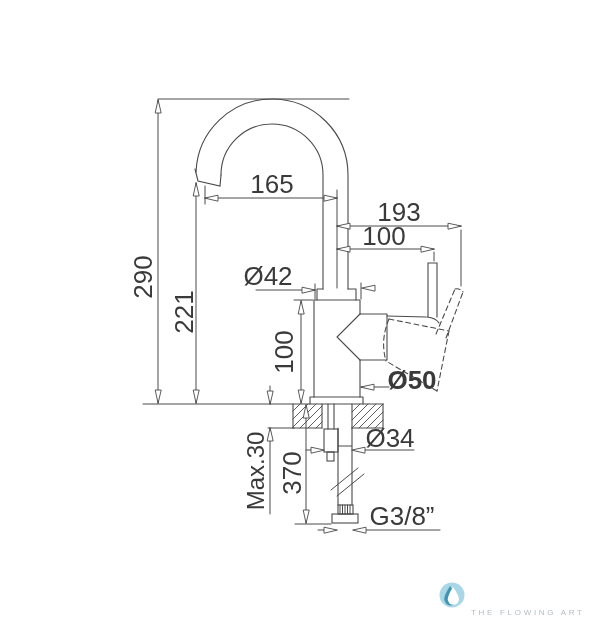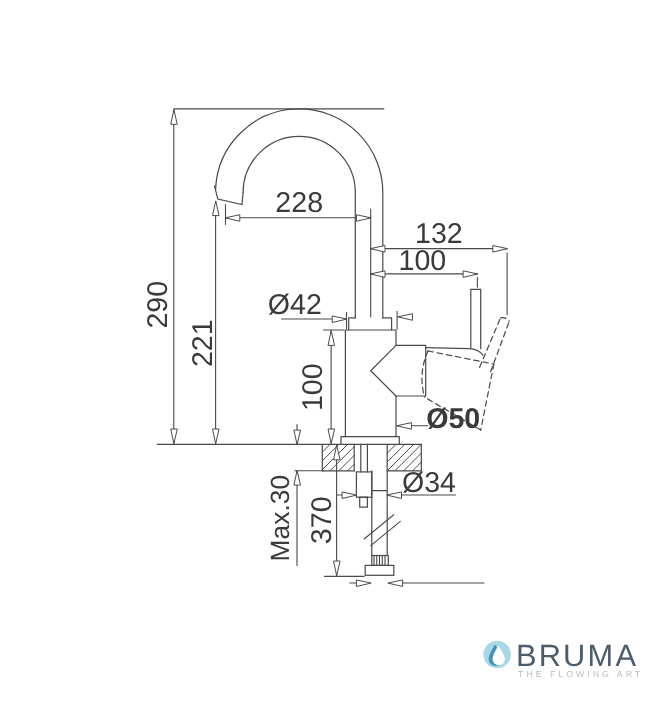--- a/index.html
+++ b/index.html
@@ -144,25 +144,25 @@
 
     <g stroke="none">
       <circle cx="452" cy="595" r="12.5" fill="#a9d7e6"></circle>
       <path d="M450,586 q 7,9 7,13 a 6.4,6.4 0 1 1 -12.8,0 q 0,-4 5.8,-13 Z" fill="#4494b5"></path>
       <path d="M453,587 q 6,8.5 6,12.2 a 5.6,5.6 0 1 1 -11.2,0 q 0,-3.7 5.2,-12.2 Z" fill="#ffffff"></path>
     </g>
   </svg>
 
   <div class="dim rot" style="left:143px;top:277px;">290</div>
   <div class="dim rot" style="left:184px;top:312px;">221</div>
-  <div class="dim" style="left:272px;top:184px;">228</div>
-  <div class="dim" style="left:399px;top:212px;">132</div>
+  <div class="dim" style="left:272px;top:184px;">165</div>
+  <div class="dim" style="left:399px;top:212px;">193</div>
   <div class="dim" style="left:384px;top:236px;">100</div>
   <div class="dim" style="left:268px;top:276px;">Ø42</div>
   <div class="dim rot" style="left:284px;top:352px;">100</div>
   <div class="dim" style="left:412px;top:380px;font-weight:bold;">Ø50</div>
   <div class="dim" style="left:390px;top:438px;text-align:center;">Ø34</div>
   <div class="dim rot" style="left:256px;top:471px;font-size:24px;">Max.30</div>
   <div class="dim rot" style="left:292px;top:473px;">370</div>
+  <div class="dim" style="left:402px;top:516px;">G3/8”</div>
 
-  <div class="brand" style="left:469px;top:596px;">BRUMA</div>
   <div class="tagline" style="left:471px;top:613px;">THE FLOWING ART</div>
 </div>
 
 </body></html>

